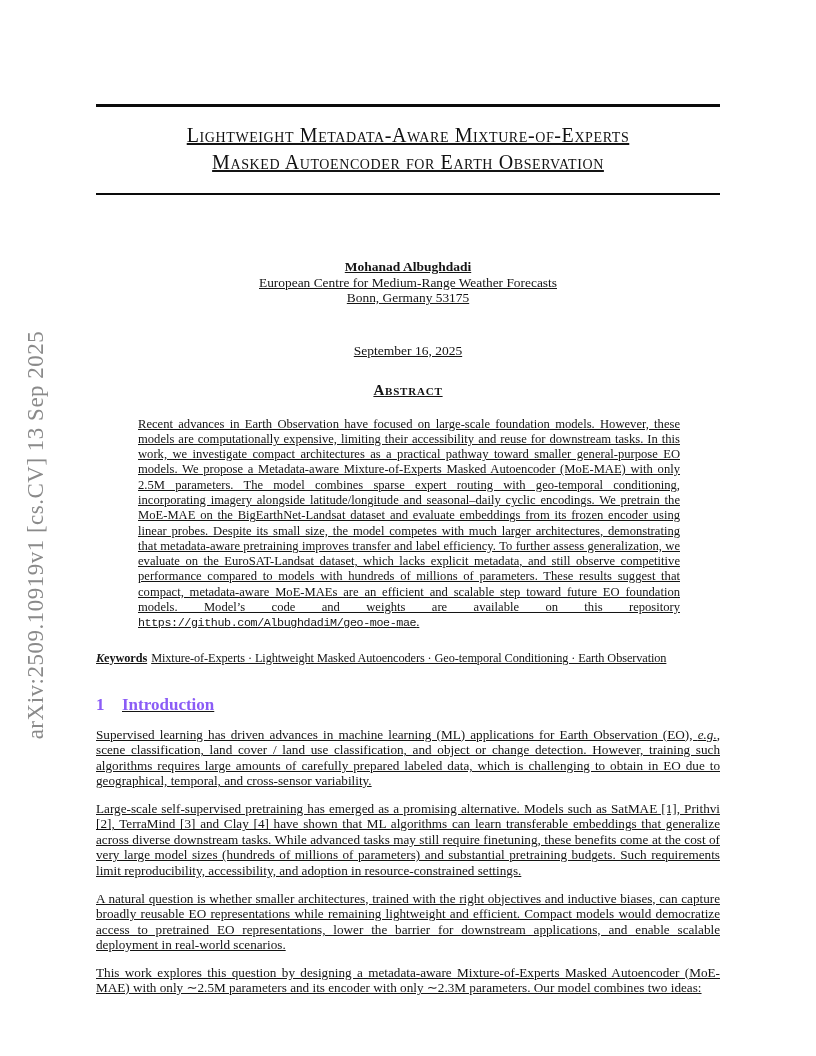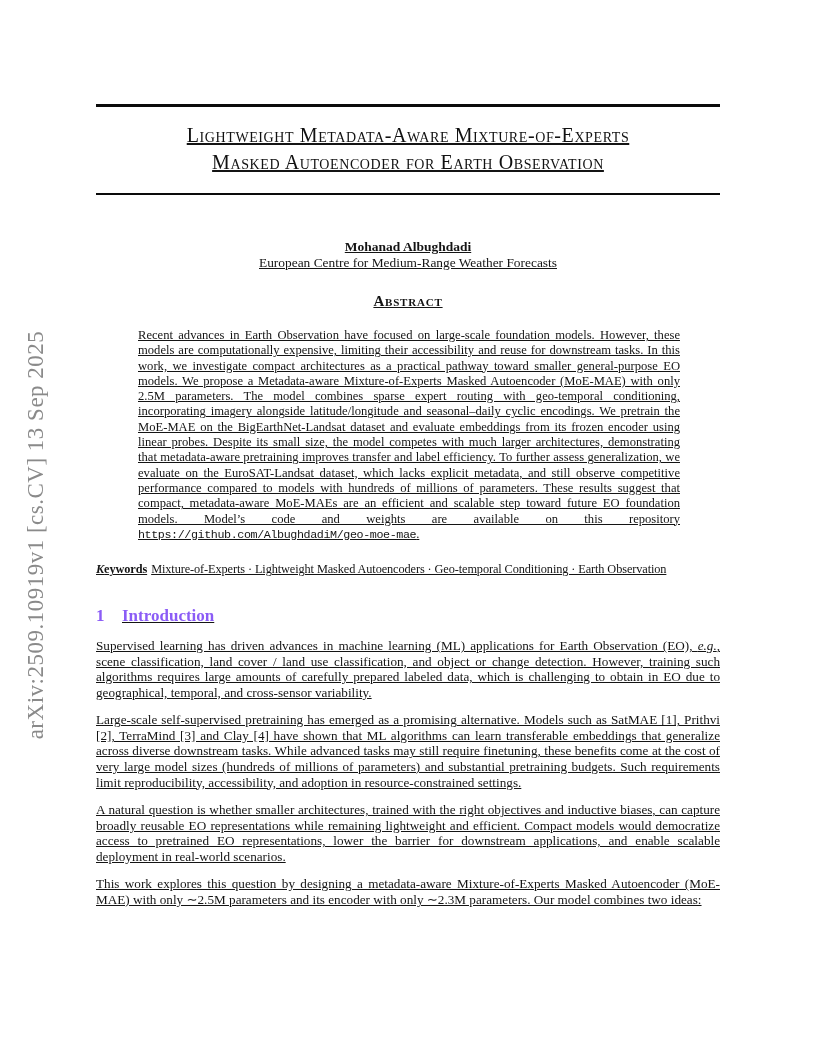--- a/index.html
+++ b/index.html
@@ -37,21 +37,21 @@
   .paper-title {
     margin: 15px 0 0 0;
     text-align: center;
     font-weight: normal;
     font-variant: small-caps;
     font-size: 20px;
     line-height: 27px;
     letter-spacing: 0.6px;
     color: #111;
   }
-  .author-block { margin-top: 44px; text-align: center; }
+  .author-block { margin-top: 64px; text-align: center; }
   .author-name { font-weight: bold; font-size: 13.5px; line-height: 15.5px; }
   .affil { font-size: 13.4px; line-height: 15.5px; }
   .email {
     font-family: "Liberation Mono", monospace;
     font-size: 12.2px;
     line-height: 15.5px;
     letter-spacing: -0.2px;
   }
   .date { margin-top: 37px; text-align: center; font-size: 13.5px; }
   .abstract-head {
@@ -111,22 +111,24 @@
     <h1 class="paper-title">
       <span>Lightweight Metadata-Aware Mixture-of-Experts</span><br>
       <span>Masked Autoencoder for Earth Observation</span>
     </h1>
 
     <div class="rule rule-bottom"></div>
 
     <div class="author-block">
       <div class="author-name">Mohanad Albughdadi</div>
       <div class="affil">European Centre for Medium-Range Weather Forecasts</div>
+      <div class="affil">Bonn, Germany 53175</div>
     </div>
 
+    <div class="date">September 16, 2025</div>
 
     <div class="abstract-head">Abstract</div>
 
     <p class="abstract-body"><span>Recent advances in Earth Observation have focused on large-scale foundation models. However, these models are computationally expensive, limiting their accessibility and reuse for downstream tasks. In this work, we investigate compact architectures as a practical pathway toward smaller general-purpose EO models. We propose a Metadata-aware Mixture-of-Experts Masked Autoencoder (MoE-MAE) with only 2.5M parameters. The model combines sparse expert routing with geo-temporal conditioning, incorporating imagery alongside latitude/longitude and seasonal–daily cyclic encodings. We pretrain the MoE-MAE on the BigEarthNet-Landsat dataset and evaluate embeddings from its frozen encoder using linear probes. Despite its small size, the model competes with much larger architectures, demonstrating that metadata-aware pretraining improves transfer and label efficiency. To further assess generalization, we evaluate on the EuroSAT-Landsat dataset, which lacks explicit metadata, and still observe competitive performance compared to models with hundreds of millions of parameters. These results suggest that compact, metadata-aware MoE-MAEs are an efficient and scalable step toward future EO foundation models. Model’s code and weights are available on this repository </span><span class="seg-tt">https://github.com/AlbughdadiM/geo-moe-mae</span><span>.</span></p>
 
     <div class="keywords-line">
       <span class="kw-label-i">K</span><span class="kw-label">eywords</span><span class="kw-items">Mixture-of-Experts · Lightweight Masked Autoencoders · Geo-temporal Conditioning · Earth Observation</span>
     </div>
 
     <h2 class="section-heading">

